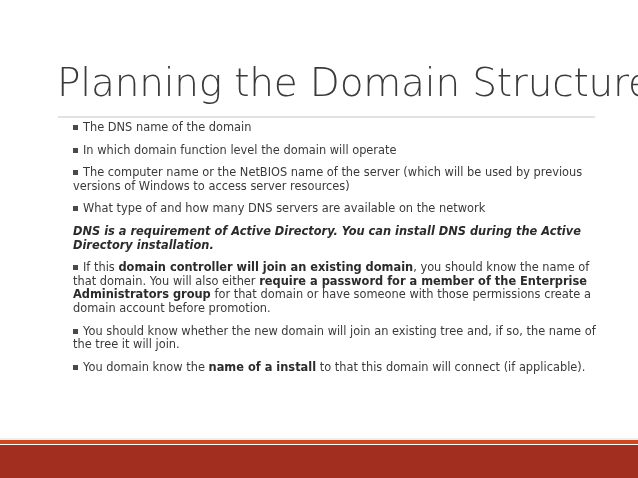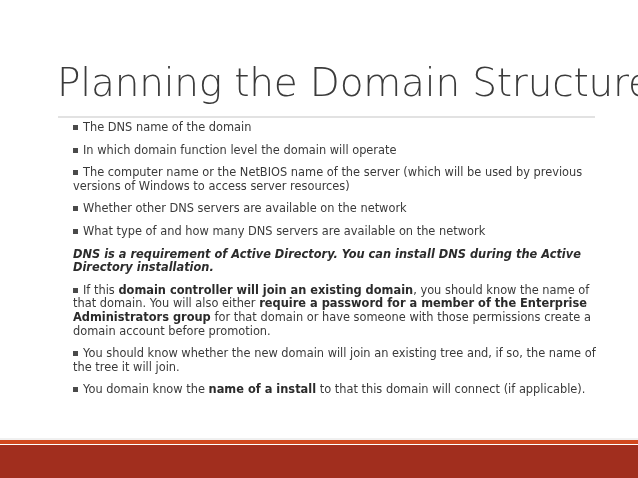--- a/index.html
+++ b/index.html
@@ -117,21 +117,20 @@
 <div class="slide">
 
   <div class="slide-title">Planning the Domain Structure</div>
 
   <div class="title-rule"></div>
 
   <div class="body-area">
       <p class="para"><span class="bullet-sq" title="■"></span><span>The DNS name of the domain</span></p>
       <p class="para"><span class="bullet-sq" title="■"></span><span>In which domain function level the domain will operate</span></p>
       <p class="para"><span class="bullet-sq" title="■"></span><span>The computer name or the NetBIOS name of the server (which will be used by previous versions of Windows to access server resources)</span></p>
-      <p class="para"><span class="bullet-sq" title="■"></span><span>Whether other DNS servers are available on the network</span></p>
       <p class="para"><span class="bullet-sq" title="■"></span><span>What type of and how many DNS servers are available on the network</span></p>
       <p class="para bold-all"><span>DNS is a requirement of Active Directory. You can install DNS during the Active Directory installation.</span></p>
       <p class="para"><span class="bullet-sq" title="■"></span><span>If this </span><b>domain controller will join an existing domain</b><span>, you should know the name of that domain. You will also either </span><b>require a password for a member of the Enterprise Administrators group</b><span> for that domain or have someone with those permissions create a domain account before promotion.</span></p>
       <p class="para"><span class="bullet-sq" title="■"></span><span>You should know whether the new domain will join an existing tree and, if so, the name of the tree it will join.</span></p>
       <p class="para"><span class="bullet-sq" title="■"></span><span>You domain know the </span><b>name of a install</b><span> to that this domain will connect (if applicable).</span></p>
     </div>
 
   <div class="footer-stripe-thin"></div>
   <div class="footer-stripe"></div>
   <div class="footer-band"></div>

